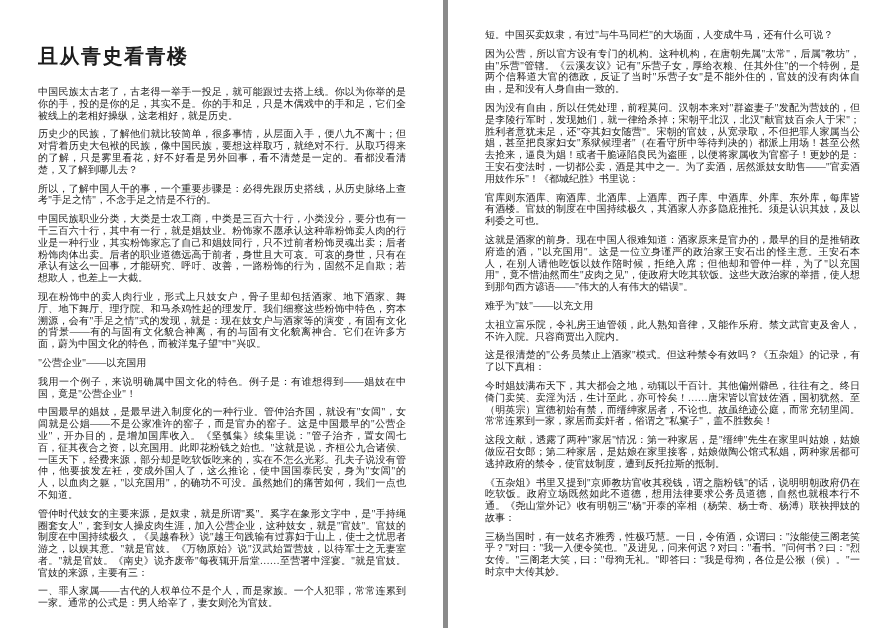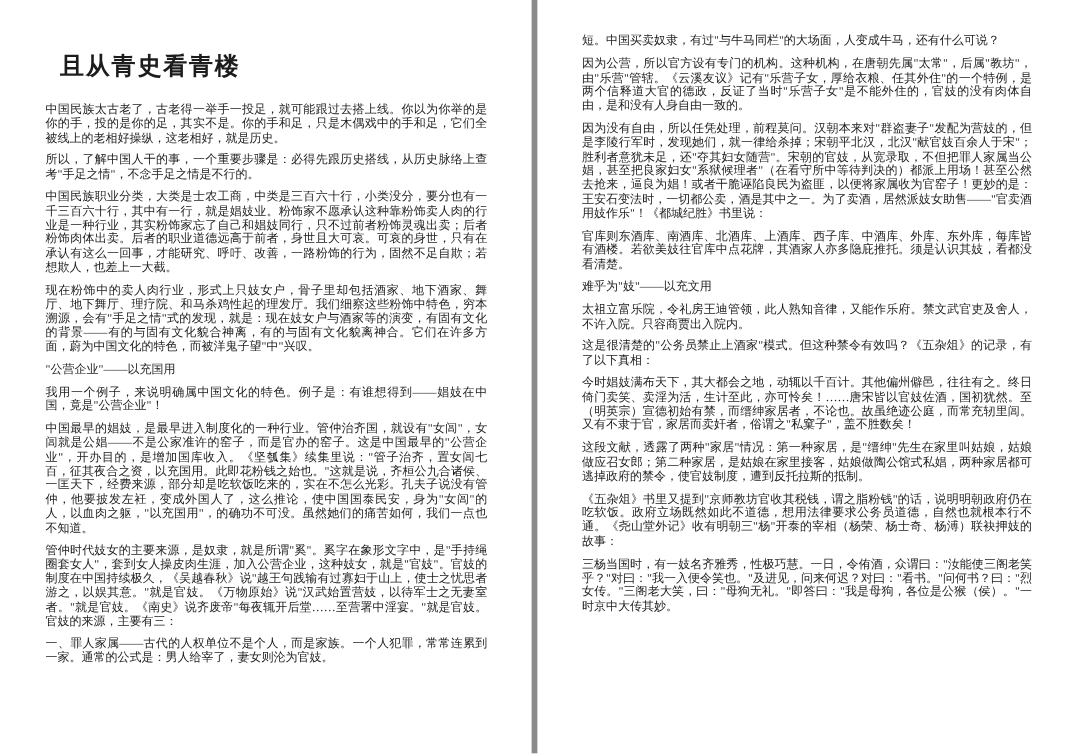--- a/index.html
+++ b/index.html
@@ -32,21 +32,21 @@
     width: 5px;
     height: 628px;
     background: #8a8a8a;
     flex: none;
   }
   .page-right {
     flex: 1;
     padding: 29px 31px 10px 37px;
   }
   h1.article-title {
-    margin: 0 0 18px 12px;
+    margin: 0 0 18px 0;
     font-size: 20px;
     font-weight: bold;
     letter-spacing: 1.5px;
     color: #1c1c1c;
     line-height: 24px;
   }
   .paragraphs p, .paragraphs h2 {
     margin: 0 0 7px 0;
     font-size: 10px;
     font-weight: normal;
@@ -60,39 +60,41 @@
   }
 </style>
 </head>
 <body>
 
 <div class="spread">
   <div class="page page-left" style="background: rgb(255, 255, 255);">
     <h1 class="article-title">且从青史看青楼</h1>
     <div class="paragraphs">
         <p>中国民族太古老了，古老得一举手一投足，就可能跟过去搭上线。你以为你举的是你的手，投的是你的足，其实不是。你的手和足，只是木偶戏中的手和足，它们全被线上的老相好操纵，这老相好，就是历史。</p>
+        <p>历史少的民族，了解他们就比较简单，很多事情，从层面入手，便八九不离十；但对背着历史大包袱的民族，像中国民族，要想这样取巧，就绝对不行。从取巧得来的了解，只是雾里看花，好不好看是另外回事，看不清楚是一定的。看都没看清楚，又了解到哪儿去？</p>
         <p>所以，了解中国人干的事，一个重要步骤是：必得先跟历史搭线，从历史脉络上查考"手足之情"，不念手足之情是不行的。</p>
         <p>中国民族职业分类，大类是士农工商，中类是三百六十行，小类没分，要分也有一千三百六十行，其中有一行，就是娼妓业。粉饰家不愿承认这种靠粉饰卖人肉的行业是一种行业，其实粉饰家忘了自己和娼妓同行，只不过前者粉饰灵魂出卖；后者粉饰肉体出卖。后者的职业道德远高于前者，身世且大可哀。可哀的身世，只有在承认有这么一回事，才能研究、呼吁、改善，一路粉饰的行为，固然不足自欺；若想欺人，也差上一大截。</p>
         <p>现在粉饰中的卖人肉行业，形式上只妓女户，骨子里却包括酒家、地下酒家、舞厅、地下舞厅、理疗院、和马杀鸡性起的理发厅。我们细察这些粉饰中特色，穷本溯源，会有"手足之情"式的发现，就是：现在妓女户与酒家等的演变，有固有文化的背景——有的与固有文化貌合神离，有的与固有文化貌离神合。它们在许多方面，蔚为中国文化的特色，而被洋鬼子望"中"兴叹。</p>
         <h2>"公营企业"——以充国用</h2>
         <p>我用一个例子，来说明确属中国文化的特色。例子是：有谁想得到——娼妓在中国，竟是"公营企业"！</p>
         <p>中国最早的娼妓，是最早进入制度化的一种行业。管仲治齐国，就设有"女闾"，女闾就是公娼——不是公家准许的窑子，而是官办的窑子。这是中国最早的"公营企业"，开办目的，是增加国库收入。《坚瓠集》续集里说："管子治齐，置女闾七百，征其夜合之资，以充国用。此即花粉钱之始也。"这就是说，齐桓公九合诸侯、一匡天下，经费来源，部分却是吃软饭吃来的，实在不怎么光彩。孔夫子说没有管仲，他要披发左衽，变成外国人了，这么推论，使中国国泰民安，身为"女闾"的人，以血肉之躯，"以充国用"，的确功不可没。虽然她们的痛苦如何，我们一点也不知道。</p>
         <p>管仲时代妓女的主要来源，是奴隶，就是所谓"奚"。奚字在象形文字中，是"手持绳圈套女人"，套到女人操皮肉生涯，加入公营企业，这种妓女，就是"官妓"。官妓的制度在中国持续极久，《吴越春秋》说"越王句践输有过寡妇于山上，使士之忧思者游之，以娱其意。"就是官妓。《万物原始》说"汉武始置营妓，以待军士之无妻室者。"就是官妓。《南史》说齐废帝"每夜辄开后堂……至营署中淫宴。"就是官妓。官妓的来源，主要有三：</p>
         <p>一、罪人家属——古代的人权单位不是个人，而是家族。一个人犯罪，常常连累到一家。通常的公式是：男人给宰了，妻女则沦为官妓。</p>
       </div>
   </div>
   <div class="gutter" style="background: rgb(138, 138, 138);"></div>
   <div class="page page-right" style="background: rgb(255, 255, 255);">
     <div class="paragraphs">
         <p>短。中国买卖奴隶，有过"与牛马同栏"的大场面，人变成牛马，还有什么可说？</p>
         <p>因为公营，所以官方设有专门的机构。这种机构，在唐朝先属"太常"，后属"教坊"，由"乐营"管辖。《云溪友议》记有"乐营子女，厚给衣粮、任其外住"的一个特例，是两个信释道大官的德政，反证了当时"乐营子女"是不能外住的，官妓的没有肉体自由，是和没有人身自由一致的。</p>
         <p>因为没有自由，所以任凭处理，前程莫问。汉朝本来对"群盗妻子"发配为营妓的，但是李陵行军时，发现她们，就一律给杀掉；宋朝平北汉，北汉"献官妓百余人于宋"；胜利者意犹未足，还"夺其妇女随营"。宋朝的官妓，从宽录取，不但把罪人家属当公娼，甚至把良家妇女"系狱候理者"（在看守所中等待判决的）都派上用场！甚至公然去抢来，逼良为娼！或者干脆诬陷良民为盗匪，以便将家属收为官窑子！更妙的是：王安石变法时，一切都公卖，酒是其中之一。为了卖酒，居然派妓女助售——"官卖酒用妓作乐"！《都城纪胜》书里说：</p>
-        <p>官库则东酒库、南酒库、北酒库、上酒库、西子库、中酒库、外库、东外库，每库皆有酒楼。若欲美妓往官库中点花牌，其酒家人亦多隐庇推托。须是认识其妓，看都没看清楚。</p>
+        <p>官库则东酒库、南酒库、北酒库、上酒库、西子库、中酒库、外库、东外库，每库皆有酒楼。官妓的制度在中国持续极久，其酒家人亦多隐庇推托。须是认识其妓，及以利委之可也。</p>
+        <p>这就是酒家的前身。现在中国人很难知道：酒家原来是官办的，最早的目的是推销政府造的酒，"以充国用"。这是一位立身谨严的政治家王安石出的怪主意。王安石本人，在别人请他吃饭以妓作陪时候，拒绝入席；但他却和管仲一样，为了"以充国用"，竟不惜油然而生"皮肉之见"，使政府大吃其软饭。这些大政治家的举措，使人想到那句西方谚语——"伟大的人有伟大的错误"。</p>
         <h2>难乎为"妓"——以充文用</h2>
         <p>太祖立富乐院，令礼房王迪管领，此人熟知音律，又能作乐府。禁文武官吏及舍人，不许入院。只容商贾出入院内。</p>
         <p>这是很清楚的"公务员禁止上酒家"模式。但这种禁令有效吗？《五杂俎》的记录，有了以下真相：</p>
-        <p>今时娼妓满布天下，其大都会之地，动辄以千百计。其他偏州僻邑，往往有之。终日倚门卖笑、卖淫为活，生计至此，亦可怜矣！……唐宋皆以官妓佐酒，国初犹然。至（明英宗）宣德初始有禁，而缙绅家居者，不论也。故虽绝迹公庭，而常充轫里闾。又有不隶于官，家居而卖奸者，俗谓之"私窠子"，盖不胜数矣！</p>
+        <p>今时娼妓满布天下，其大都会之地，动辄以千百计。其他偏州僻邑，往往有之。终日倚门卖笑、卖淫为活，生计至此，亦可怜矣！……唐宋皆以官妓佐酒，国初犹然。至（明英宗）宣德初始有禁，而缙绅家居者，不论也。故虽绝迹公庭，而常充轫里闾。常常连累到一家，家居而卖奸者，俗谓之"私窠子"，盖不胜数矣！</p>
         <p>这段文献，透露了两种"家居"情况：第一种家居，是"缙绅"先生在家里叫姑娘，姑娘做应召女郎；第二种家居，是姑娘在家里接客，姑娘做陶公馆式私娼，两种家居都可逃掉政府的禁令，使官妓制度，遭到反托拉斯的抵制。</p>
         <p>《五杂俎》书里又提到"京师教坊官收其税钱，谓之脂粉钱"的话，说明明朝政府仍在吃软饭。政府立场既然如此不道德，想用法律要求公务员道德，自然也就根本行不通。《尧山堂外记》收有明朝三"杨"开泰的宰相（杨荣、杨士奇、杨溥）联袂押妓的故事：</p>
         <p>三杨当国时，有一妓名齐雅秀，性极巧慧。一日，令侑酒，众谓曰："汝能使三阁老笑乎？"对曰："我一入便令笑也。"及进见，问来何迟？对曰："看书。"问何书？曰："烈女传。"三阁老大笑，曰："母狗无礼。"即答曰："我是母狗，各位是公猴（侯）。"一时京中大传其妙。</p>
       </div>
   </div>
 </div>
 
 </body></html>

